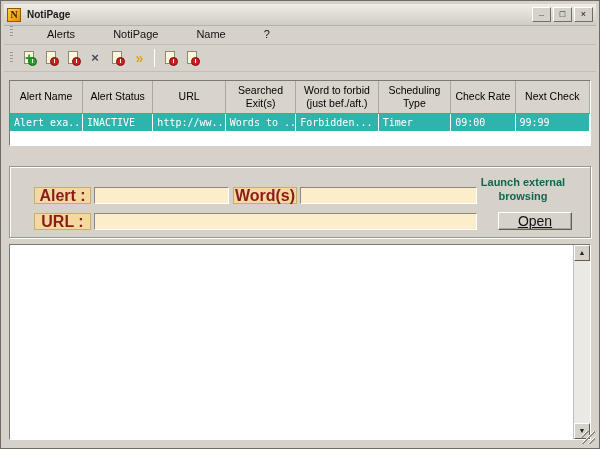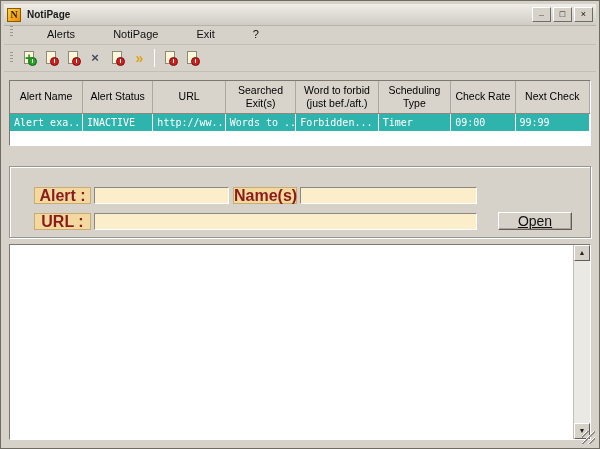--- a/index.html
+++ b/index.html
@@ -182,21 +182,21 @@
       <div class="win-btn min"><span>_</span></div>
       <div class="win-btn"><span>□</span></div>
       <div class="win-btn"><span>×</span></div>
     </div>
   </div>
 
   <div class="menubar">
     <div class="rebar-grip"></div>
     <div class="menu-item">Alerts</div>
     <div class="menu-item">NotiPage</div>
-    <div class="menu-item">Exit</div>
+    <div class="menu-item">Name</div>
     <div class="menu-item">?</div>
   </div>
 
   <div class="toolbar">
     <div class="rebar-grip"></div>
 
     <div class="tb-icon">
       <div class="page"></div>
       <div class="badge green"></div>
       <div class="glyph plus">+</div>
@@ -267,24 +267,25 @@
           <td>09:00</td>
           <td>99:99</td>
         </tr>
       </tbody>
     </table>
   </div>
 
   <div class="form-box">
     <div class="field-label lbl-alert">Alert :</div>
     <input class="field-input inp-alert" type="text" value="" style="">
-    <div class="field-label lbl-words">Name(s)</div>
+    <div class="field-label lbl-words">Word(s)</div>
     <input class="field-input inp-words" type="text" value="" style="">
     <div class="field-label lbl-url">URL :</div>
     <input class="field-input inp-url" type="text" value="" style="">
+    <div class="launch-text">Launch external browsing</div>
     <div class="open-btn">Open</div>
   </div>
 
   <div class="output-area">
     <div class="vscroll">
       <div class="scroll-btn up">▲</div>
       <div class="scroll-btn down">▼</div>
     </div>
   </div>
 

